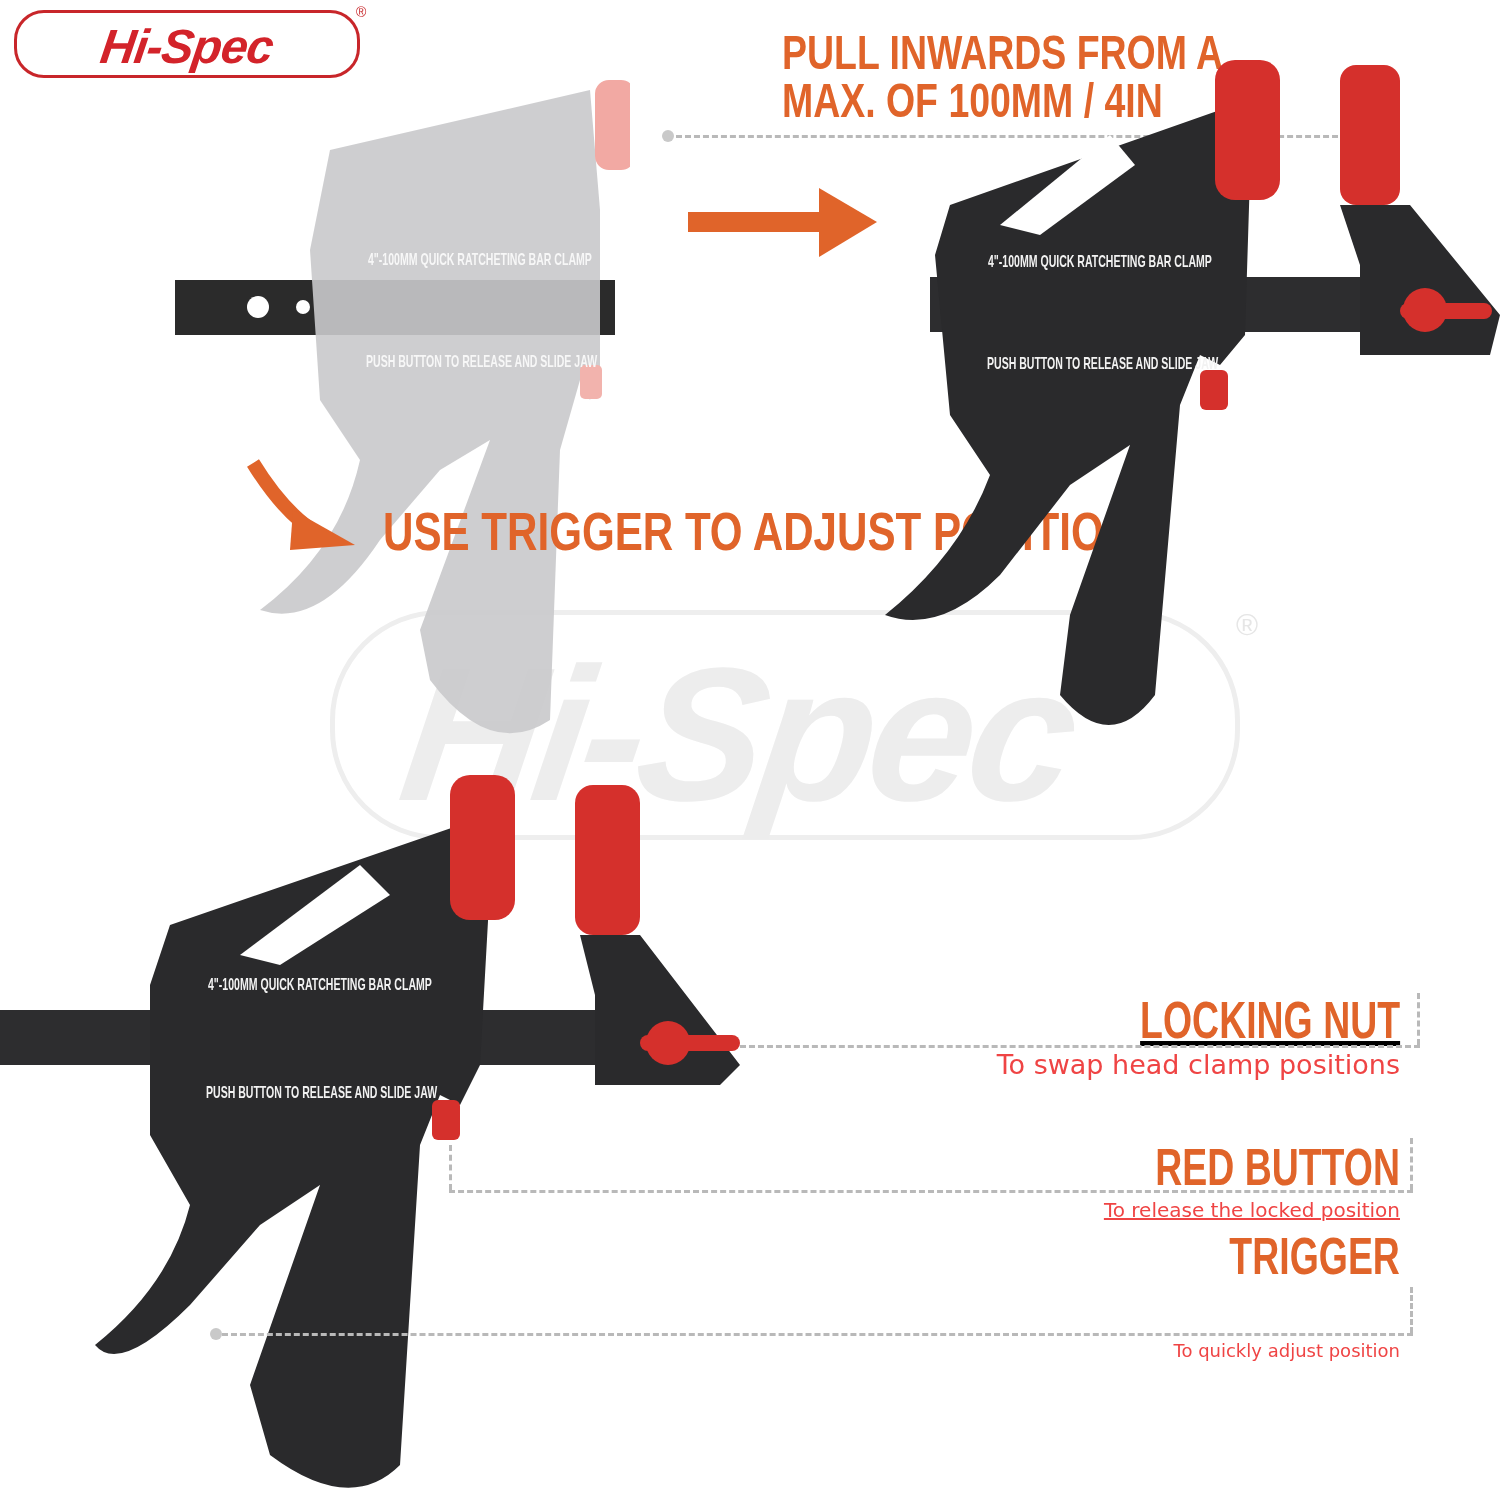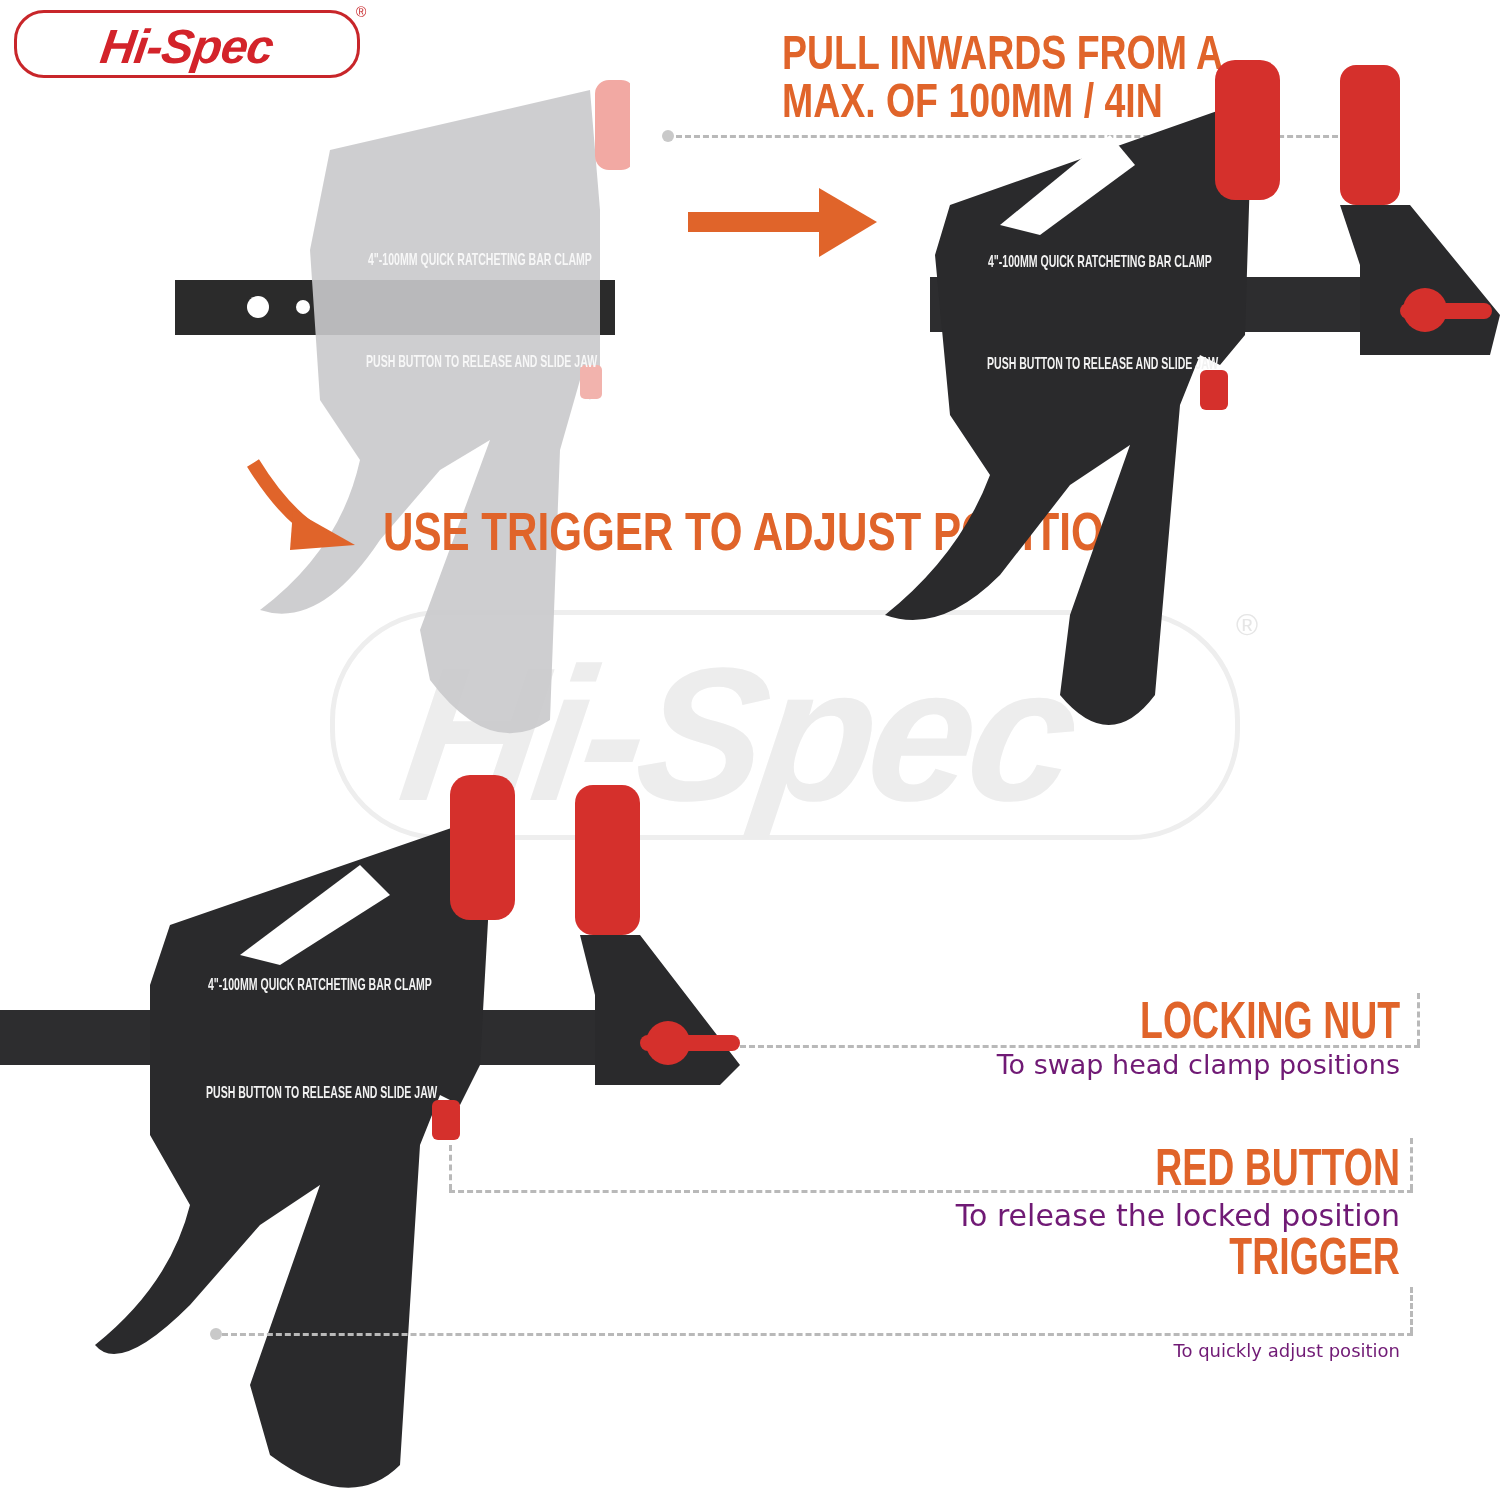--- a/index.html
+++ b/index.html
@@ -3,21 +3,21 @@
 <meta charset="utf-8">
 <style>
   html, body { margin:0; padding:0; background:#ffffff; }
   body { width:1500px; height:1497px; position:relative; overflow:hidden; font-family:"Liberation Sans", sans-serif; }
   .abs { position:absolute; }
   .logo { left:14px; top:10px; width:340px; height:62px; border:3px solid #c8262a; border-radius:30px; background:#fff; }
   .logo-text { position:absolute; left:0; right:0; top:6px; text-align:center; font-family:"Liberation Sans", sans-serif; font-weight:bold; font-style:italic; font-size:48px; color:#d3232a; letter-spacing:-1px; transform:skewX(-8deg); }
   .reg { font-size:14px; color:#c8262a; }
   .headline { font-family:"Liberation Sans Narrow","Liberation Sans", sans-serif; font-weight:bold; color:#e0642a; text-transform:uppercase; transform:scaleX(0.78); transform-origin:left top; line-height:1.05; }
   .callout-title { font-family:"Liberation Sans", sans-serif; font-weight:bold; color:#e0642a; text-transform:uppercase; transform:scaleX(0.72); transform-origin:right top; text-align:right; white-space:nowrap; }
-  .callout-sub { font-family:"DejaVu Sans", sans-serif; color:#701a75; white-space:nowrap; }
+  .callout-sub { font-family:"DejaVu Sans", sans-serif; color:#ef4444; white-space:nowrap; }
   .dash-h { border-top:3px dashed #b9b9b9; height:0; }
   .dash-v { border-left:3px dashed #b9b9b9; width:0; }
   .dot { width:12px; height:12px; border-radius:50%; background:#c9c9c9; }
   .watermark { left:330px; top:610px; width:900px; height:220px; border:5px solid #eeeeee; border-radius:110px; }
   .watermark-text { position:absolute; left:70px; top:10px; font-weight:bold; font-style:italic; font-size:190px; color:#ededed; letter-spacing:-6px; transform:skewX(-8deg); white-space:nowrap; }
   .clamp-label { color:#f2f2f2; font-weight:bold; font-size:17px; white-space:nowrap; transform:scaleX(0.62); transform-origin:left top; }
 </style>
 </head>
 <body>
 
@@ -80,34 +80,34 @@
   <rect x="450" y="10" width="65" height="145" rx="20" fill="#d5302c"></rect>
   <rect x="575" y="20" width="65" height="150" rx="18" fill="#d5302c"></rect>
   <path d="M580 170 L640 170 L740 300 L720 320 L595 320 L595 230 Z" fill="#2a2a2c"></path>
   <circle cx="668" cy="278" r="22" fill="#d5302c"></circle>
   <rect x="640" y="270" width="100" height="16" rx="8" fill="#d5302c"></rect>
   <rect x="432" y="335" width="28" height="40" rx="6" fill="#d5302c"></rect>
 </svg>
 <div class="abs clamp-label" style="left:208px; top:975px;">4"-100MM QUICK RATCHETING BAR CLAMP</div>
 <div class="abs clamp-label" style="left:206px; top:1083px;">PUSH BUTTON TO RELEASE AND SLIDE JAW</div>
 
-<div class="abs" style="right:100px; top:990px;">
+<div class="abs" style="right:100px; top:990px;text-decoration:underline;">
   <div class="callout-title" style="font-size:52px;">LOCKING NUT</div>
 </div>
 <div class="abs dash-v" style="left:1417px; top:993px; height:52px;"></div>
 <div class="abs dash-h" style="left:740px; top:1045px; width:680px;"></div>
 <div class="abs callout-sub" style="right:100px; top:1049px; font-size:27px;">To swap head clamp positions</div>
 
 <div class="abs" style="right:100px; top:1137px;">
   <div class="callout-title" style="font-size:52px;">RED BUTTON</div>
 </div>
 <div class="abs dash-v" style="left:1410px; top:1138px; height:52px;"></div>
 <div class="abs dash-v" style="left:449px; top:1145px; height:45px;"></div>
 <div class="abs dash-h" style="left:449px; top:1190px; width:964px;"></div>
-<div class="abs callout-sub" style="right:100px; top:1198px; font-size:30px;">To release the locked position</div>
+<div class="abs callout-sub" style="right:100px; top:1198px; font-size:20px;text-decoration:underline;">To release the locked position</div>
 
 <div class="abs" style="right:100px; top:1226px;">
   <div class="callout-title" style="font-size:52px;">TRIGGER</div>
 </div>
 <div class="abs dot" style="left:210px; top:1328px;"></div>
 <div class="abs dash-v" style="left:1410px; top:1287px; height:46px;"></div>
 <div class="abs dash-h" style="left:222px; top:1333px; width:1191px;"></div>
 <div class="abs callout-sub" style="right:100px; top:1340px; font-size:18px;">To quickly adjust position</div>
 
 </body></html>

